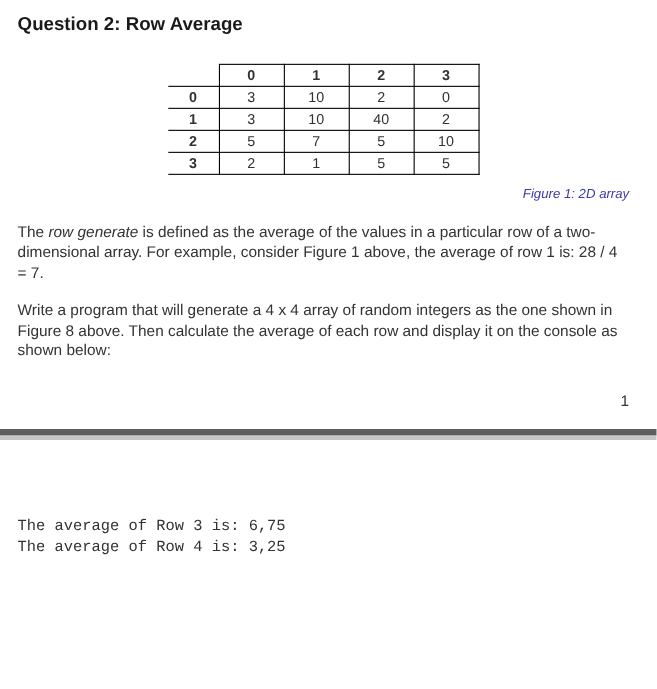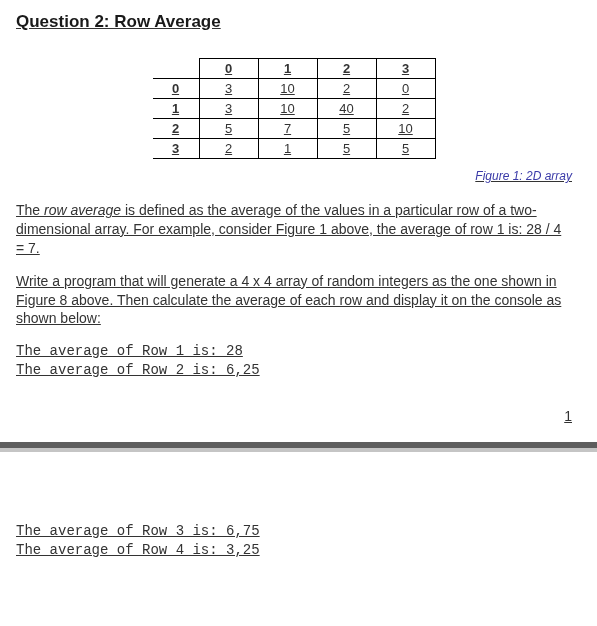--- a/index.html
+++ b/index.html
@@ -8,21 +8,20 @@
     width: 597px;
     font-family: Arial, Helvetica, sans-serif;
     font-size: 14px;
     color: #333333;
     background: #ffffff;
   }
   .page {
     padding: 12px 16px 20px 16px;
     box-sizing: border-box;
     width: 588px;
-    text-decoration: underline;
   }
   h2.title {
     font-size: 17px;
     font-weight: bold;
     margin: 0 0 26px 0;
     color: #1a1a1a;
   }
   .table-wrap {
     display: flex;
     justify-content: center;
@@ -160,27 +159,25 @@
         <td class="col">5</td>
         <td class="col">5</td>
       </tr>
     </tbody>
       </table>
   </div>
 
   <div class="caption">Figure 1: 2D array</div>
 
   <p class="body">
-    <span>The </span><span class="ital">row average</span><span> is defined as the average of the values in a particular row of a two-dimensional array. For example, consider Figure 1 above, the average of row 1 is: 28 / 4 = 7.</span>
+    <span>The </span><span class="ital">row generate</span><span> is defined as the average of the values in a particular row of a two-dimensional array. For example, consider Figure 1 above, the average of row 1 is: 28 / 4 = 7.</span>
   </p>
 
   <p class="body">Write a program that will generate a 4 x 4 array of random integers as the one shown in Figure 8 above. Then calculate the average of each row and display it on the console as shown below:</p>
 
-  <pre class="code"><span>The average of Row 1 is: 28</span>
-<span>The average of Row 2 is: 6,25</span></pre>
 
   <div class="page-number">1</div>
 
   <div class="separator">
     <div class="sep-dark"></div>
     <div class="sep-light"></div>
   </div>
 
   <div class="spacer-big"></div>
 

